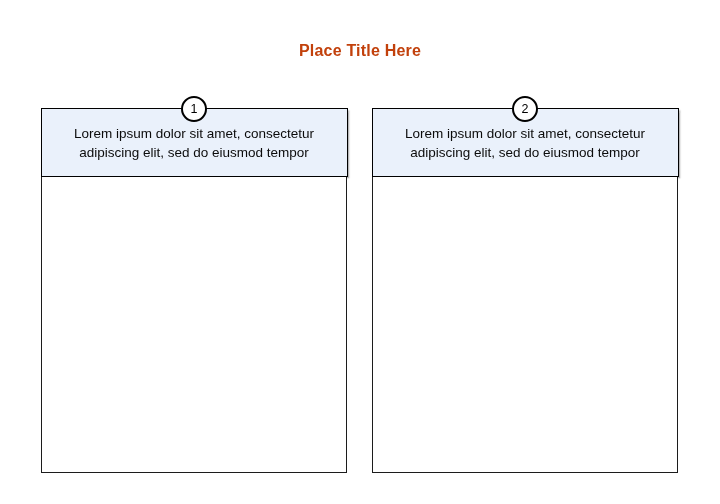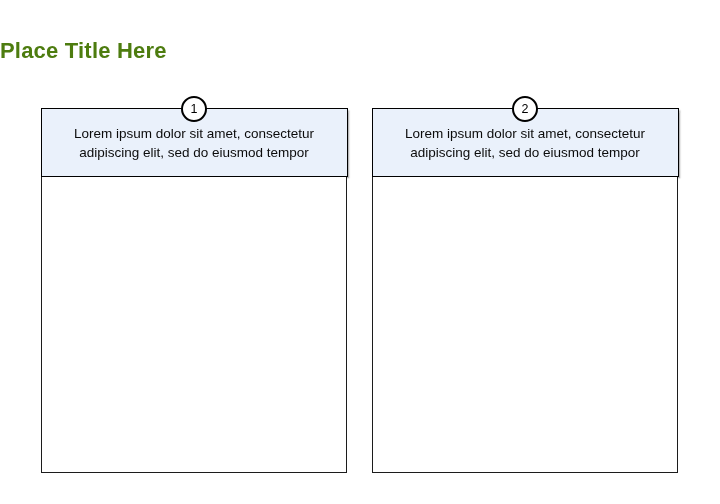--- a/index.html
+++ b/index.html
@@ -13,24 +13,25 @@
     width: 720px;
     height: 504px;
     background: #ffffff;
     overflow: hidden;
   }
   .page-title {
     position: absolute;
     top: 38px;
     left: 0;
     width: 100%;
-    font-size: 22px;
+    text-align: center;
+    font-size: 16px;
     line-height: 26px;
     font-weight: 700;
-    color: #4d7c0f;
+    color: #c2410c;
     letter-spacing: 0.2px;
   }
   .panel {
     position: absolute;
     top: 108px;
     width: 306px;
     height: 365px;
     box-sizing: border-box;
     background: #ffffff;
     border: 1.5px solid #1c1c1c;

